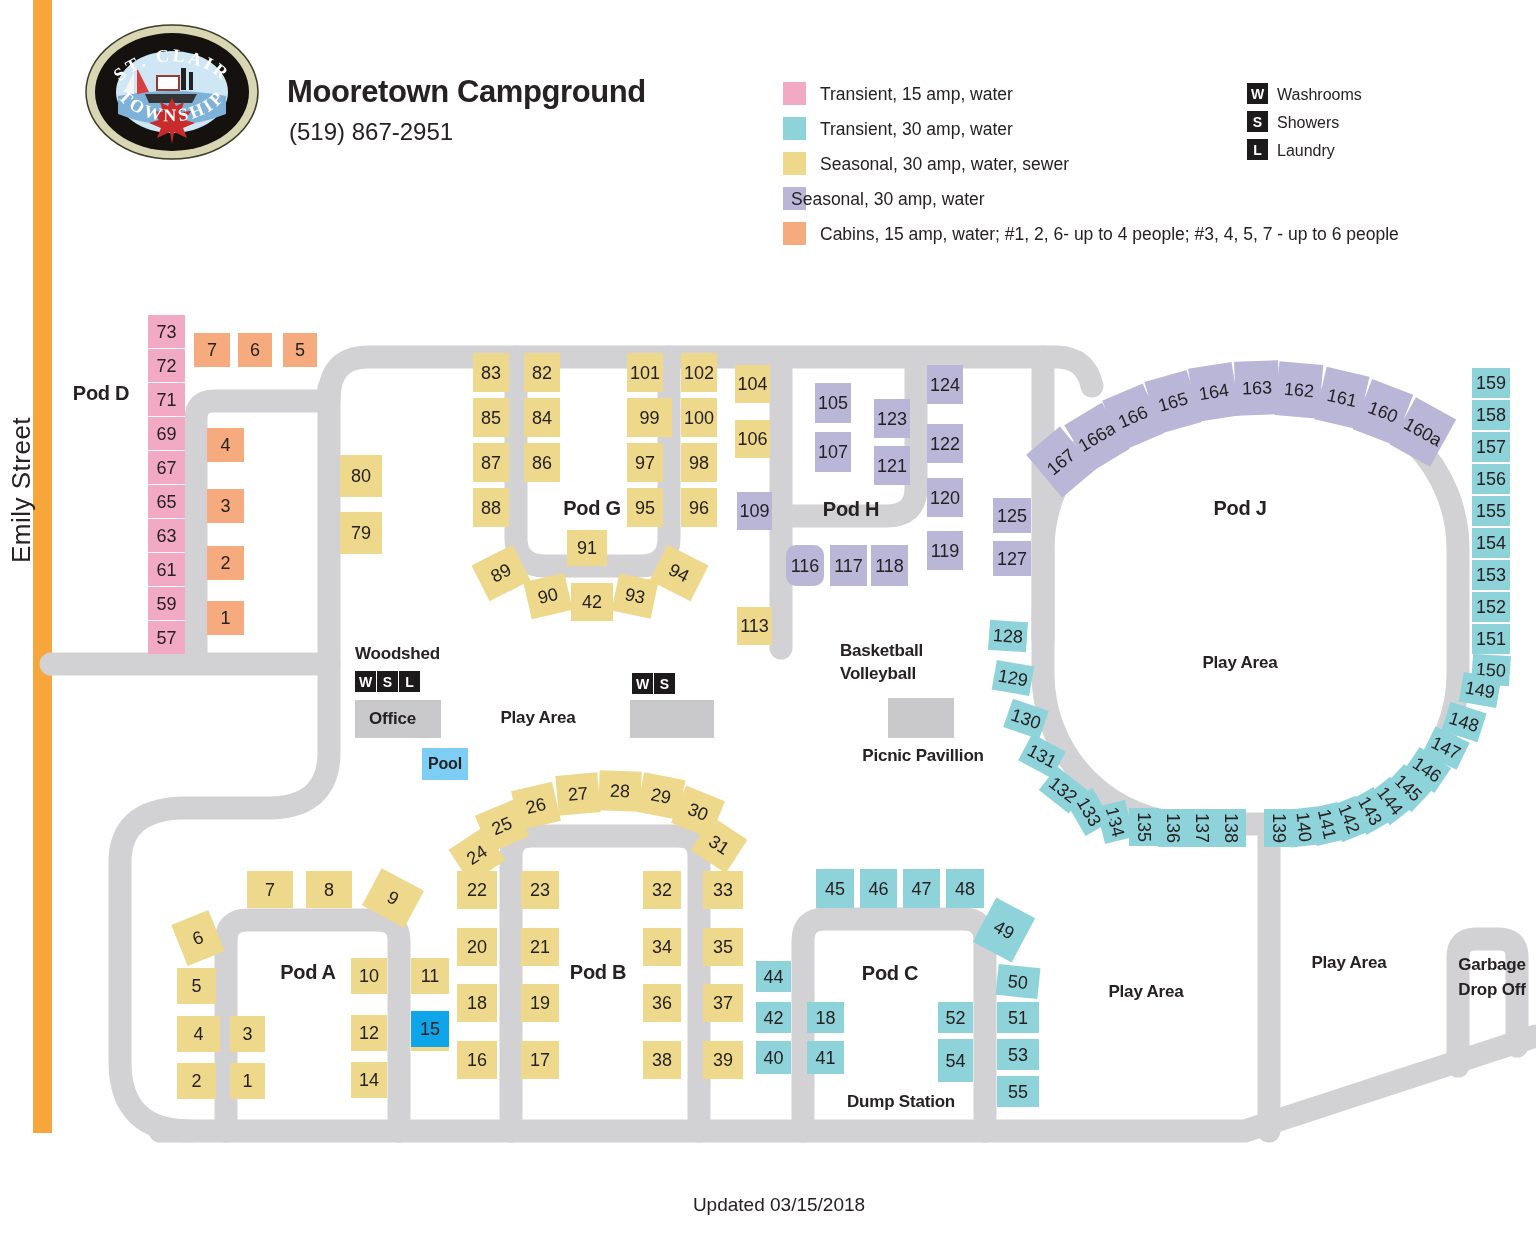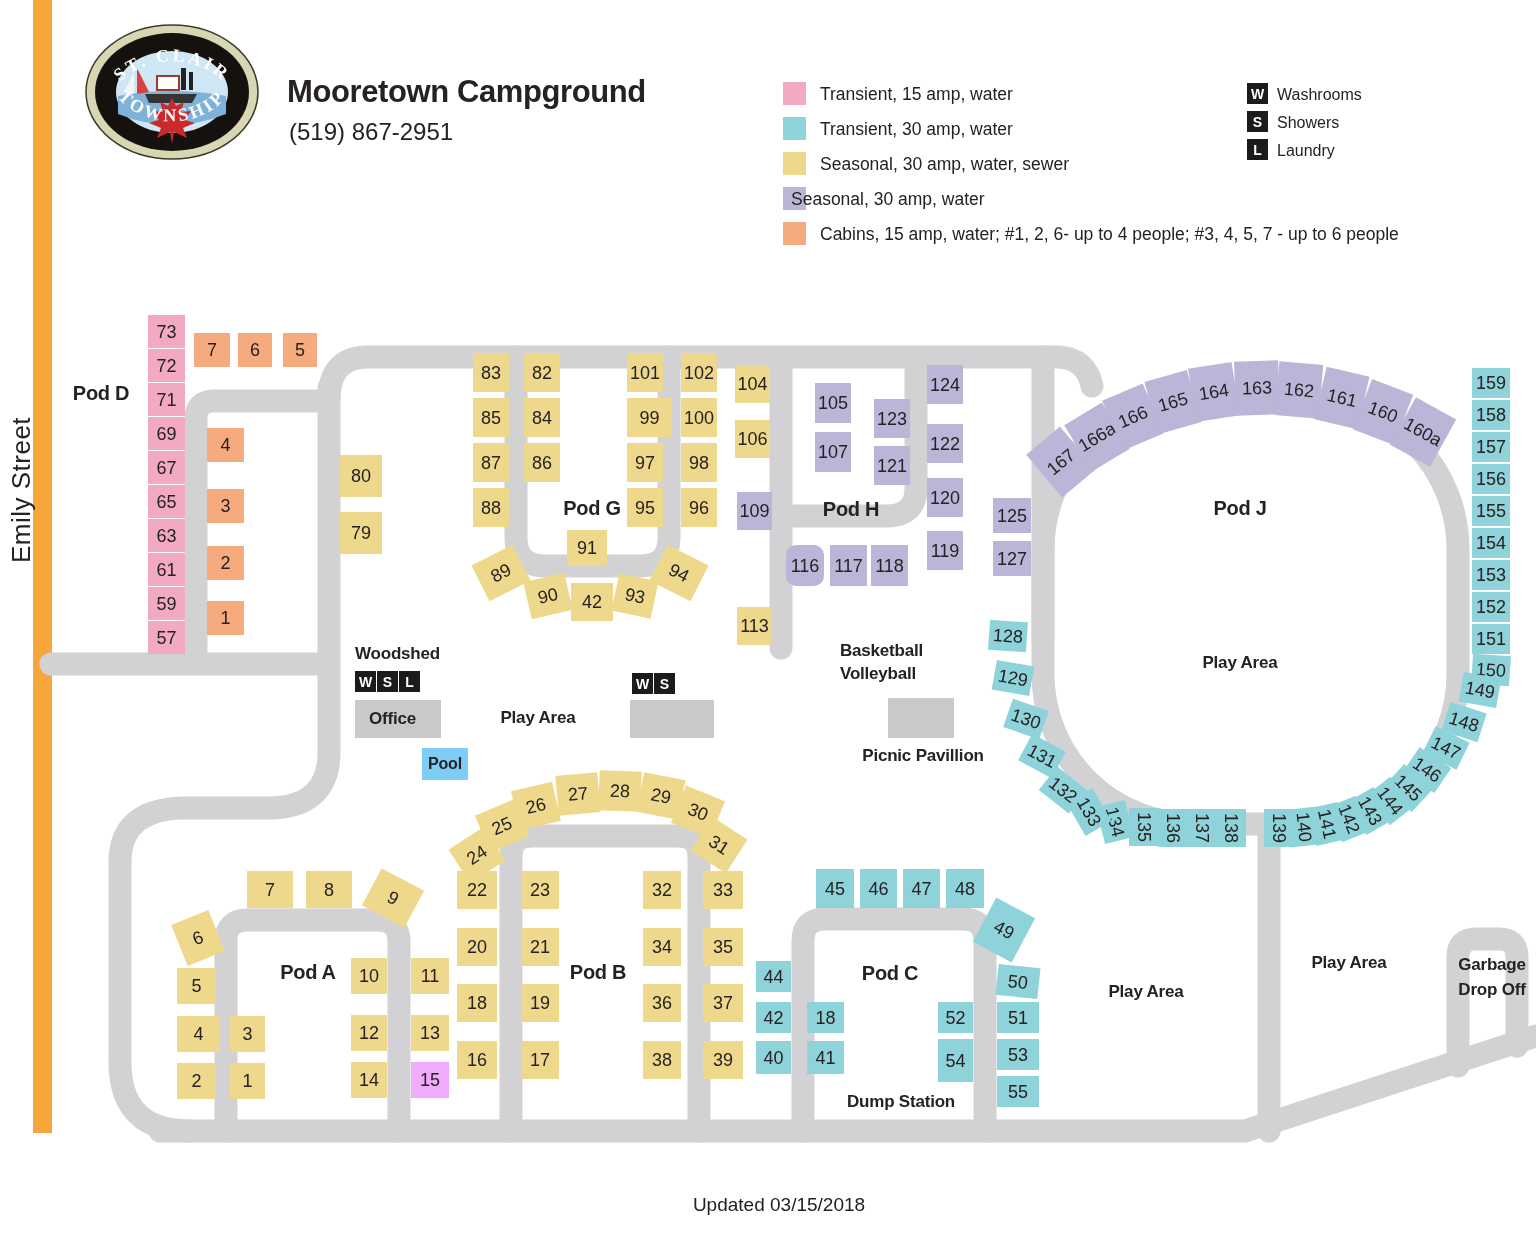--- a/index.html
+++ b/index.html
@@ -165,21 +165,21 @@
       <div class="site" style="left: 177px; top: 968px; width: 39px; height: 36px; background: rgb(238, 216, 139);">5</div>
       <div class="site" style="left: 177px; top: 1016px; width: 43px; height: 36px; background: rgb(238, 216, 139);">4</div>
       <div class="site" style="left: 230px; top: 1016px; width: 35px; height: 36px; background: rgb(238, 216, 139);">3</div>
       <div class="site" style="left: 177px; top: 1063px; width: 39px; height: 36px; background: rgb(238, 216, 139);">2</div>
       <div class="site" style="left: 230px; top: 1063px; width: 35px; height: 36px; background: rgb(238, 216, 139);">1</div>
       <div class="site" style="left: 351px; top: 958px; width: 36px; height: 36px; background: rgb(238, 216, 139);">10</div>
       <div class="site" style="left: 411px; top: 958px; width: 38px; height: 36px; background: rgb(238, 216, 139);">11</div>
       <div class="site" style="left: 351px; top: 1015px; width: 36px; height: 36px; background: rgb(238, 216, 139);">12</div>
       <div class="site" style="left: 411px; top: 1015px; width: 38px; height: 36px; background: rgb(238, 216, 139);">13</div>
       <div class="site" style="left: 351px; top: 1062px; width: 36px; height: 36px; background: rgb(238, 216, 139);">14</div>
-      <div class="site" style="left: 411px; top: 1062px; width: 38px; height: 36px; background: #f0abfc; text-align: right;">15</div>
+      <div class="site" style="left: 411px; top: 1011px; width: 38px; height: 36px; background: #0ea5e9; text-align: right;">15</div>
       <div class="site" style="left: 457px; top: 871px; width: 40px; height: 38px; background: rgb(238, 216, 139);">22</div>
       <div class="site" style="left: 457px; top: 928px; width: 40px; height: 38px; background: rgb(238, 216, 139);">20</div>
       <div class="site" style="left: 457px; top: 984px; width: 40px; height: 38px; background: rgb(238, 216, 139);">18</div>
       <div class="site" style="left: 457px; top: 1041px; width: 40px; height: 38px; background: rgb(238, 216, 139);">16</div>
       <div class="site" style="left: 521px; top: 871px; width: 38px; height: 38px; background: rgb(238, 216, 139);">23</div>
       <div class="site" style="left: 521px; top: 928px; width: 38px; height: 38px; background: rgb(238, 216, 139);">21</div>
       <div class="site" style="left: 521px; top: 984px; width: 38px; height: 38px; background: rgb(238, 216, 139);">19</div>
       <div class="site" style="left: 521px; top: 1041px; width: 38px; height: 38px; background: rgb(238, 216, 139);">17</div>
       <div class="site" style="left: 643px; top: 871px; width: 38px; height: 38px; background: rgb(238, 216, 139);">32</div>
       <div class="site" style="left: 643px; top: 928px; width: 38px; height: 38px; background: rgb(238, 216, 139);">34</div>

